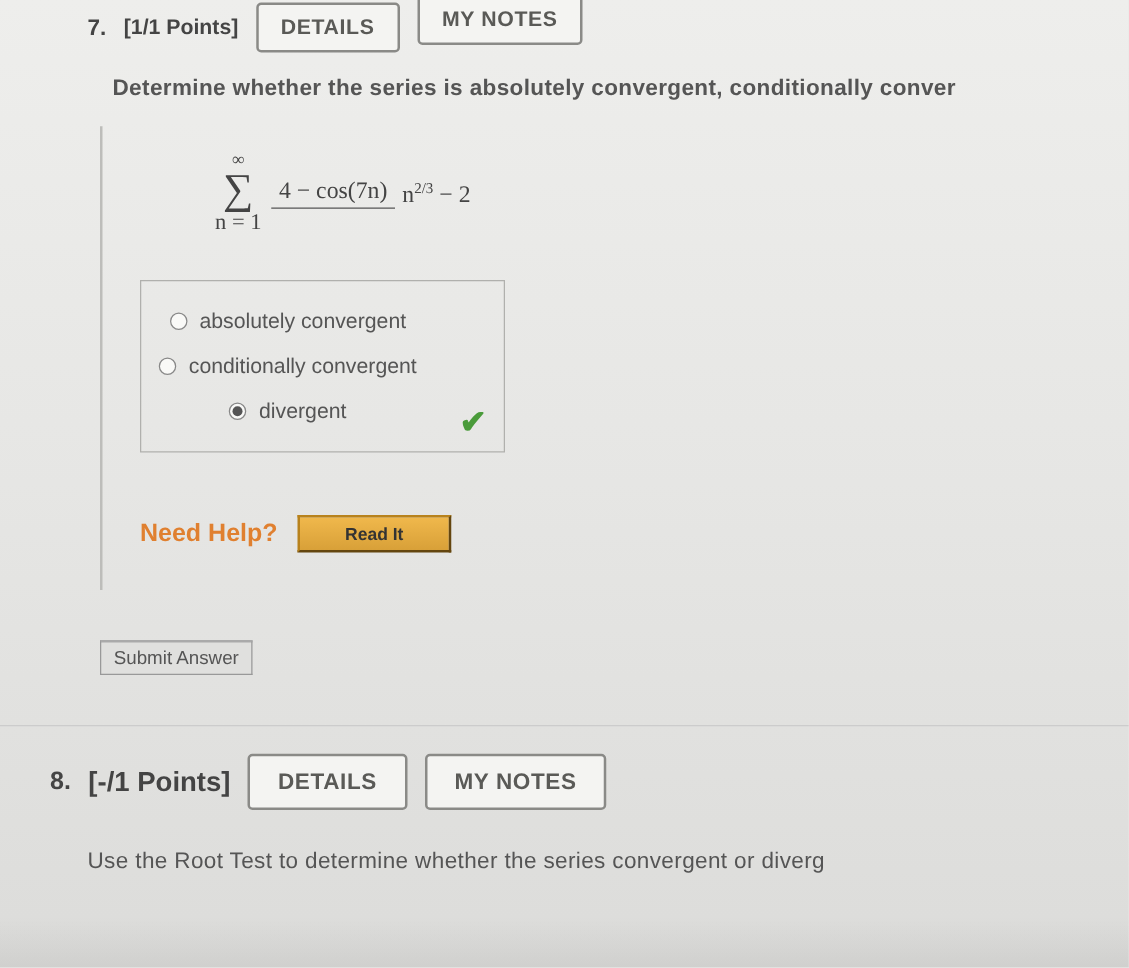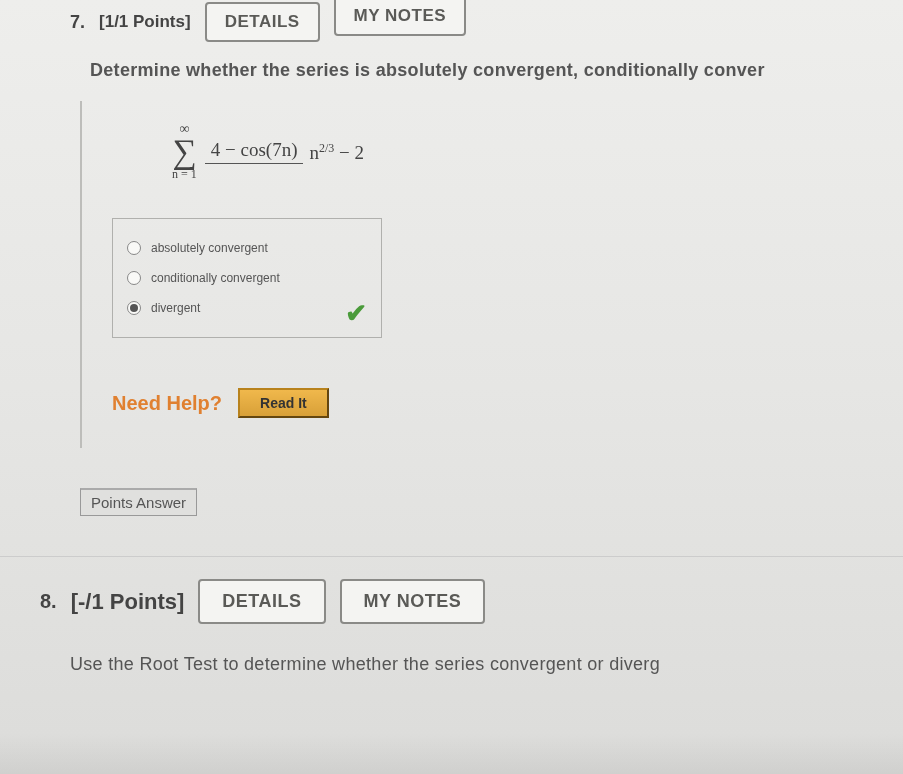--- a/index.html
+++ b/index.html
@@ -53,34 +53,34 @@
   }
   .formula {
     font-family: "Times New Roman", serif;
     color: #444;
     padding: 10px 0 20px 60px;
   }
   .sigma-row { display: flex; align-items: center; }
   .sigma-block { display: flex; flex-direction: column; align-items: center; font-size: 14px; }
   .sigma-sym { font-size: 34px; line-height: 1; }
   .sigma-top { font-size: 14px; margin-bottom: -2px; }
-  .sigma-bot { font-size: 12px; margin-top: -2px; text-align: right; }
+  .sigma-bot { font-size: 18px; margin-top: -2px; text-align: right; }
   .frac { display: inline-flex; flex-direction: row; align-items: center; margin-left: 8px; font-size: 19px; }
   .frac .num { border-bottom: 1.5px solid #555; padding: 0 6px 2px; }
   .frac .den { padding: 2px 6px 0; }
   .sup { font-size: 12px; vertical-align: super; }
   .answers {
     border: 1.5px solid #b0b0ad;
     display: inline-block;
     padding: 14px 70px 14px 14px;
     margin-top: 16px;
     position: relative;
     min-width: 270px;
   }
-  .opt { display: flex; align-items: center; gap: 10px; padding: 8px 0; font-size: 12px; color: #555; }
+  .opt { display: flex; align-items: center; gap: 10px; padding: 8px 0; font-size: 17px; color: #555; justify-content: center; }
   .radio {
     width: 14px; height: 14px; border-radius: 50%;
     border: 1.5px solid #888; background: #f9f9f7; display: inline-block; position: relative; flex-shrink: 0;
   }
   .radio.selected::after {
     content: ""; position: absolute; top: 2px; left: 2px; right: 2px; bottom: 2px;
     border-radius: 50%; background: #555;
   }
   .check {
     position: absolute; bottom: 8px; right: 14px;
@@ -90,21 +90,21 @@
     display: flex; align-items: center; gap: 16px;
     margin-top: 50px;
   }
   .need-help { color: #e08030; font-weight: bold; font-size: 20px; text-align: center; }
   .readit {
     background: linear-gradient(#f0b84c, #d8a038);
     border: 2px outset #b8821c;
     color: #333;
     font-weight: bold;
     font-size: 14px;
-    padding: 5px 20px;
+    padding: 5px 36px;
     cursor: pointer;
   }
   .submit-row { margin: 40px 0 0 80px; }
   .submit-btn {
     border: 1.5px solid #999;
     border-top: 2px solid #aaa;
     background: #e0e0de;
     color: #555;
     font-size: 15px;
     padding: 4px 10px;
@@ -177,21 +177,21 @@
     <span class="check">✔</span>
   </div>
 
   <div class="help-row">
     <span class="need-help">Need Help?</span>
     <button class="readit">Read It</button>
   </div>
 </div>
 
 <div class="submit-row">
-  <button class="submit-btn">Points Answer</button>
+  <button class="submit-btn">Submit Answer</button>
 </div>
 
 <div class="sep"></div>
 
 <div class="q8">
   <div class="qheader">
     <span class="qnum">8.</span>
     <span class="qnum" style="font-size:22px">[-/1 Points]</span>
     <button class="btn">DETAILS</button>
     <button class="btn">MY NOTES</button>

